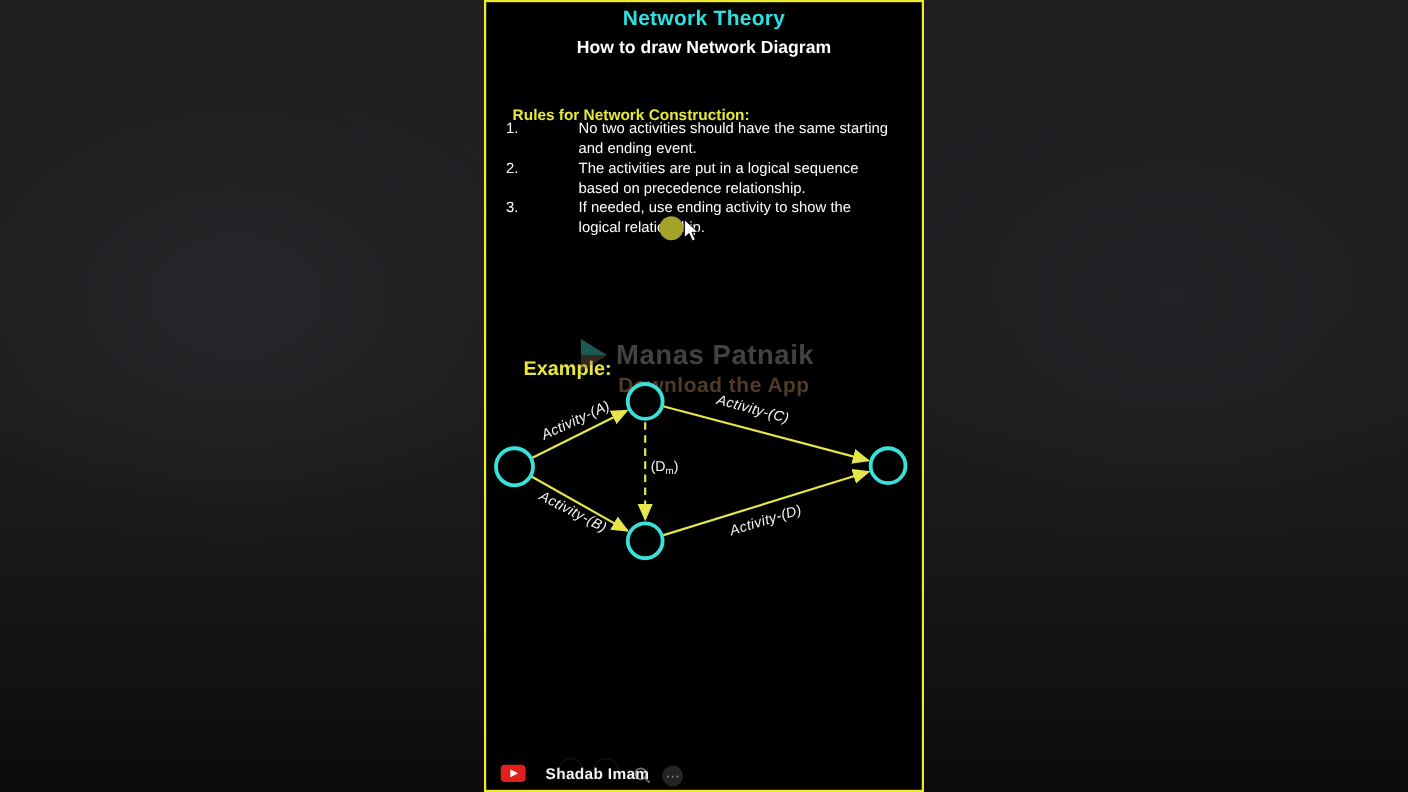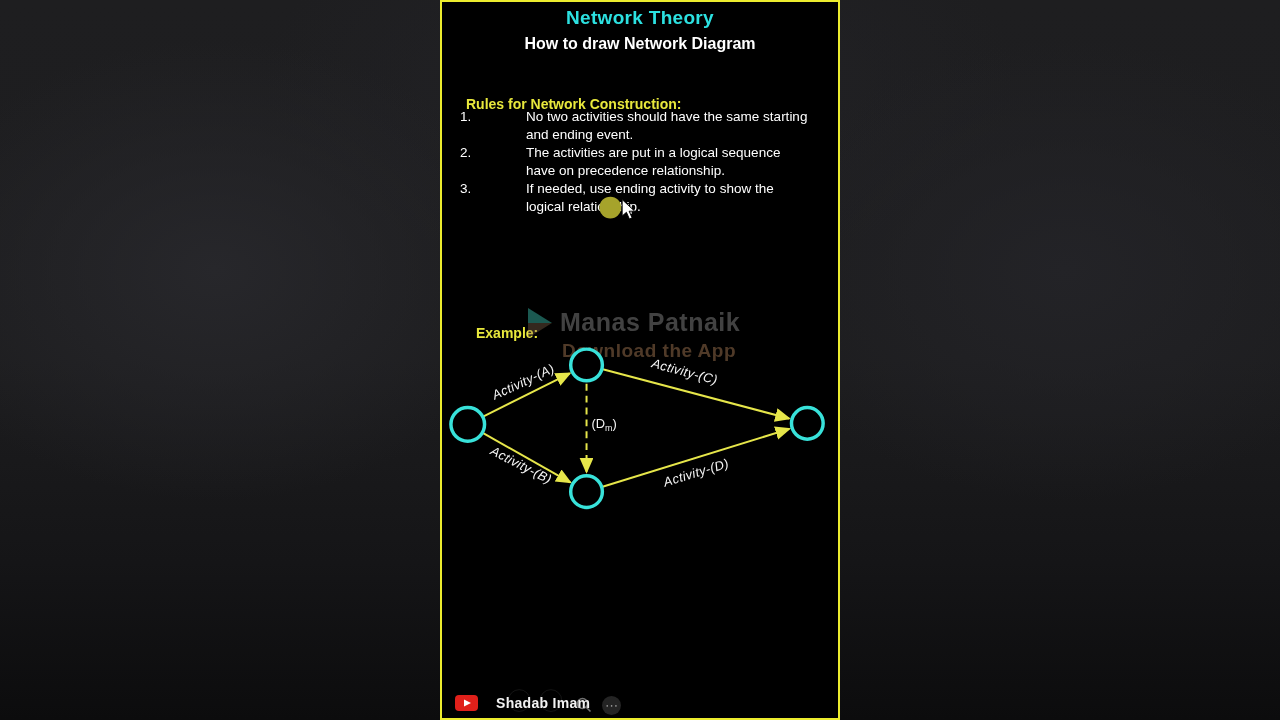--- a/index.html
+++ b/index.html
@@ -32,24 +32,24 @@
   .rules-heading{
     position:absolute;top:72px;left:24px;
     color:#e8e83c;font-size:14px;font-weight:bold;margin-top:22px;
   }
   .rules-list{position:absolute;top:106px;left:18px;width:352px;}
   .rule-item{display:flex;color:#fff;font-size:13.5px;line-height:18px;}
   .rule-num{width:27px;flex:0 0 27px;}
   .rule-text{flex:1;margin-left:39px;}
   .example-label{
     position:absolute;top:323px;left:19px;
-    color:#e8e83c;font-size:14px;font-weight:bold;padding-left:15px;
+    color:#e8e83c;font-size:18px;font-weight:bold;padding-left:15px;
   }
   .watermark{position:absolute;top:306px;left:86px;opacity:.85;}
-  .wm-row{display:flex;align-items:flex-start;gap:6px;}
+  .wm-row{display:flex;align-items:center;gap:6px;}
   .wm-name{color:#4e4e4e;font-size:25px;font-weight:bold;letter-spacing:.5px;}
   .wm-tagline{color:#5e4530;font-size:19px;font-weight:bold;margin:2px 0 0 34px;letter-spacing:.5px;}
   .diagram-svg{position:absolute;inset:0;width:100%;height:100%;z-index:1;pointer-events:none;}
   .edge-label{font-style:italic;font-size:13px;fill:#f5f5f5;letter-spacing:.4px;}
   .dummy-label{font-size:13px;fill:#f5f5f5;}
   .footer{
     position:absolute;left:13px;top:693px;display:flex;align-items:flex-end;gap:18px;z-index:2;
   }
   .channel-name{color:#f2f2f2;font-size:14px;font-weight:600;letter-spacing:.3px;}
   .footer-icon{position:absolute;top:694px;z-index:2;}
@@ -72,21 +72,21 @@
 
     <div class="rules-heading">Rules for Network Construction:</div>
 
     <div class="rules-list">
       <div class="rule-item">
         <span class="rule-num">1.</span>
         <span class="rule-text">No two activities should have the same starting and ending event.</span>
       </div>
       <div class="rule-item">
         <span class="rule-num">2.</span>
-        <span class="rule-text">The activities are put in a logical sequence have on precedence relationship.</span>
+        <span class="rule-text">The activities are put in a logical sequence based on precedence relationship.</span>
       </div>
       <div class="rule-item">
         <span class="rule-num">3.</span>
         <span class="rule-text">If needed, use ending activity to show the logical relationship.</span>
       </div>
     </div>
 
     <div class="example-label">Example:</div>
 
     <div class="watermark">

